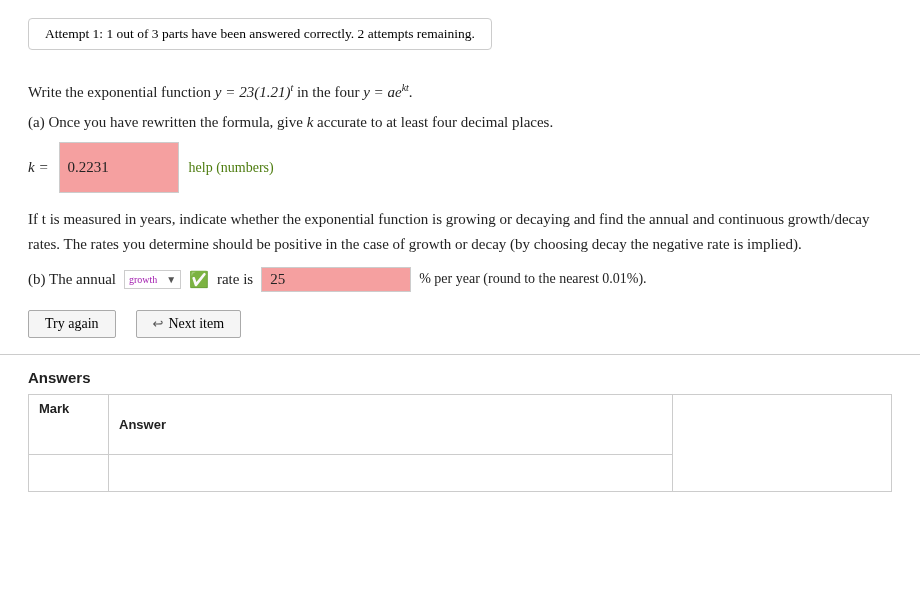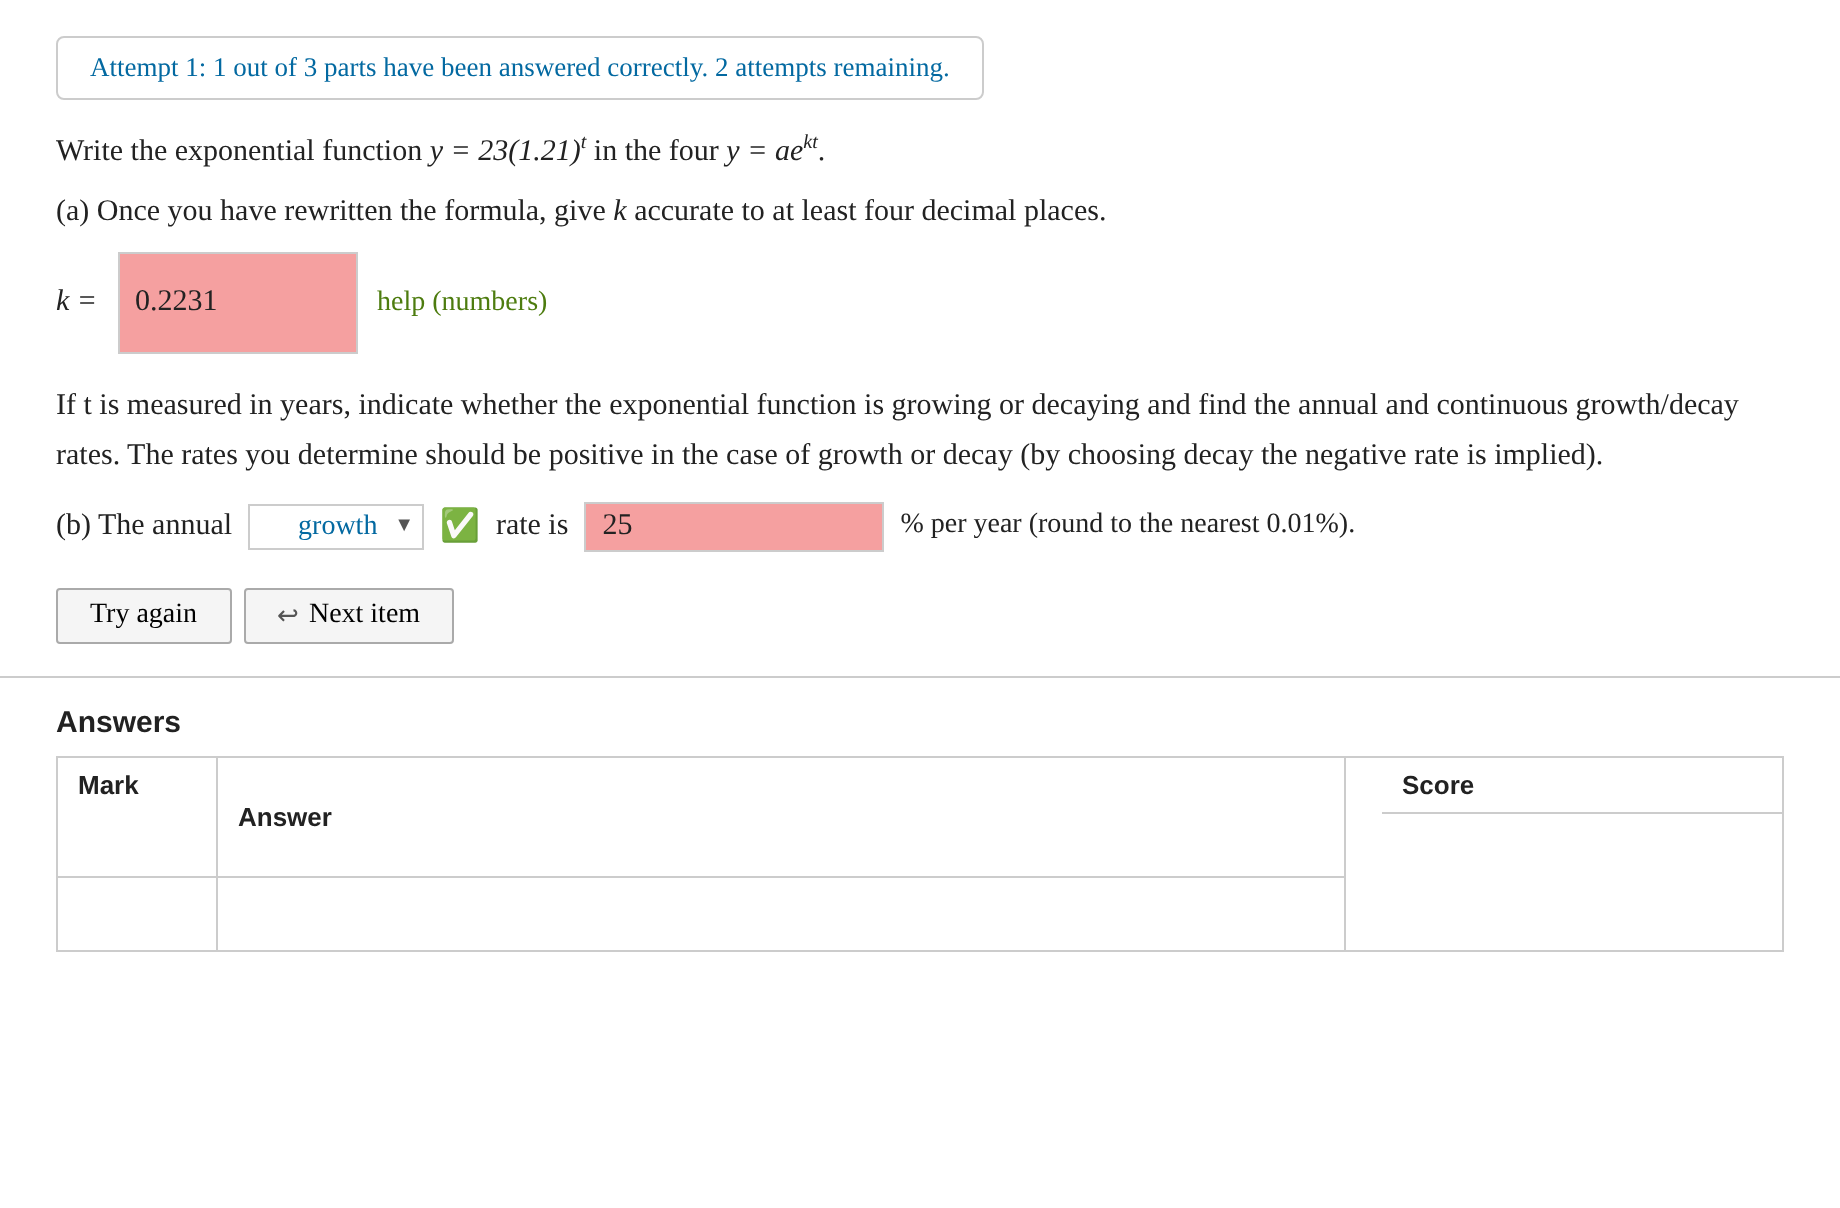--- a/index.html
+++ b/index.html
@@ -20,22 +20,22 @@
       padding: 18px 28px 16px 28px;
       border-bottom: 1px solid #ccc;
     }
     .attempt-banner {
       border: 1px solid #ccc;
       background: #fff;
       border-radius: 4px;
       padding: 7px 16px;
       display: inline-block;
       font-size: 13.5px;
-      color: #0369a1;
-      margin-bottom: 14px;
+      color: #000000;
+      margin-bottom: 30px;
     }
     .problem-text {
       font-size: 15px;
       margin-bottom: 6px;
       line-height: 1.6;
     }
     .math-inline {
       font-style: italic;
     }
     .part-a {
@@ -77,24 +77,24 @@
       margin: 8px 0 18px 0;
       flex-wrap: wrap;
     }
     .dropdown-container {
       position: relative;
       display: inline-block;
     }
     .growth-select {
       border: 1px solid #ccc;
       background: #fff;
-      padding: 3px 20px 3px 24px;
-      font-size: 14px;
-      font-family: Georgia, serif;
-      color: #0369a1;
+      padding: 3px 20px 3px 4px;
+      font-size: 10px;
+      font-family: Georgia, serif;
+      color: #a21caf;
       appearance: none;
       -webkit-appearance: none;
       cursor: pointer;
       padding-right: 22px;
     }
     .dropdown-arrow {
       position: absolute;
       right: 5px;
       top: 50%;
       transform: translateY(-50%);
@@ -113,21 +113,21 @@
       font-size: 15px;
       width: 150px;
       color: #222;
       font-family: Georgia, serif;
     }
     .percent-text {
       font-size: 14px;
     }
     .action-buttons {
       display: flex;
-      gap: 6px;
+      gap: 20px;
       margin-top: 6px;
     }
     .btn-try-again {
       border: 1px solid #aaa;
       background: #f5f5f5;
       padding: 5px 16px;
       font-size: 14px;
       font-family: Georgia, serif;
       cursor: pointer;
       border-radius: 2px;
@@ -287,17 +287,16 @@
         <div class="table-header-row">
           <div class="th-mark">Mark</div>
           <div class="th-answer">Answer</div>
         </div>
         <div class="table-data-row">
           <div class="td-mark"></div>
           <div class="td-answer"></div>
         </div>
       </div>
       <div class="answers-right">
-        <div class="th-score">Score</div>
       </div>
     </div>
   </div>
 </div>
 
 </body></html>

